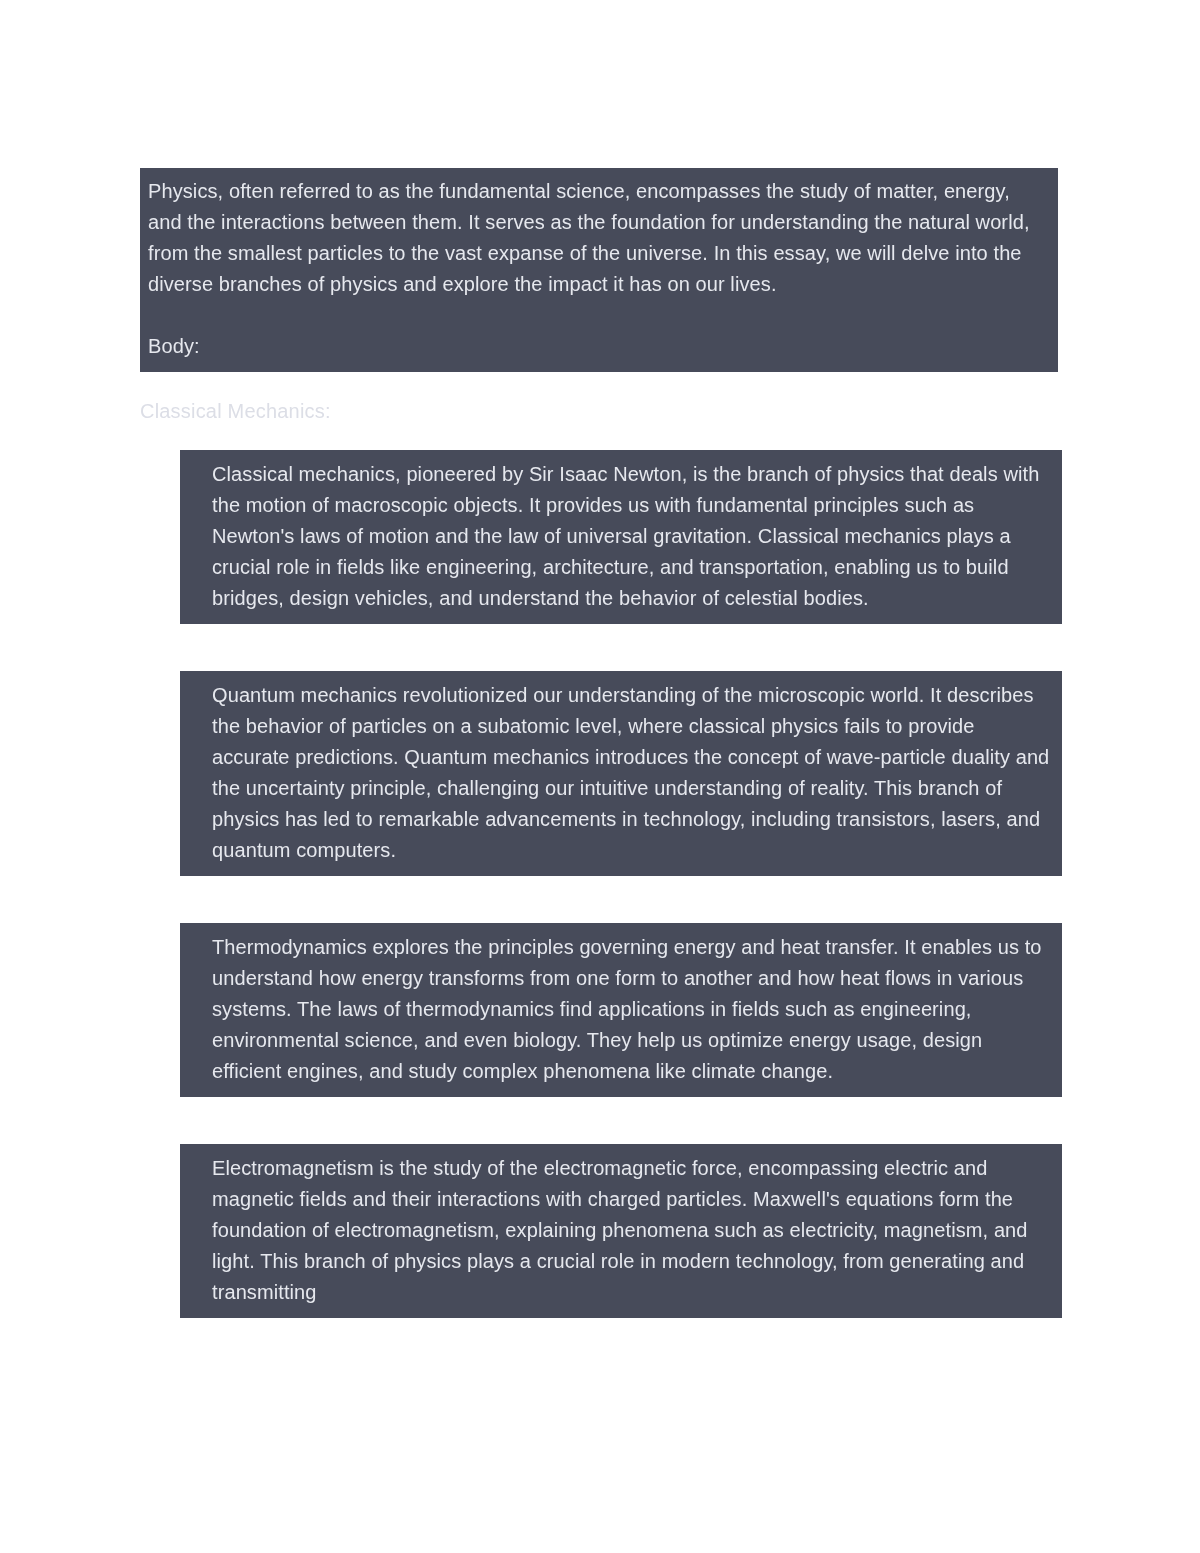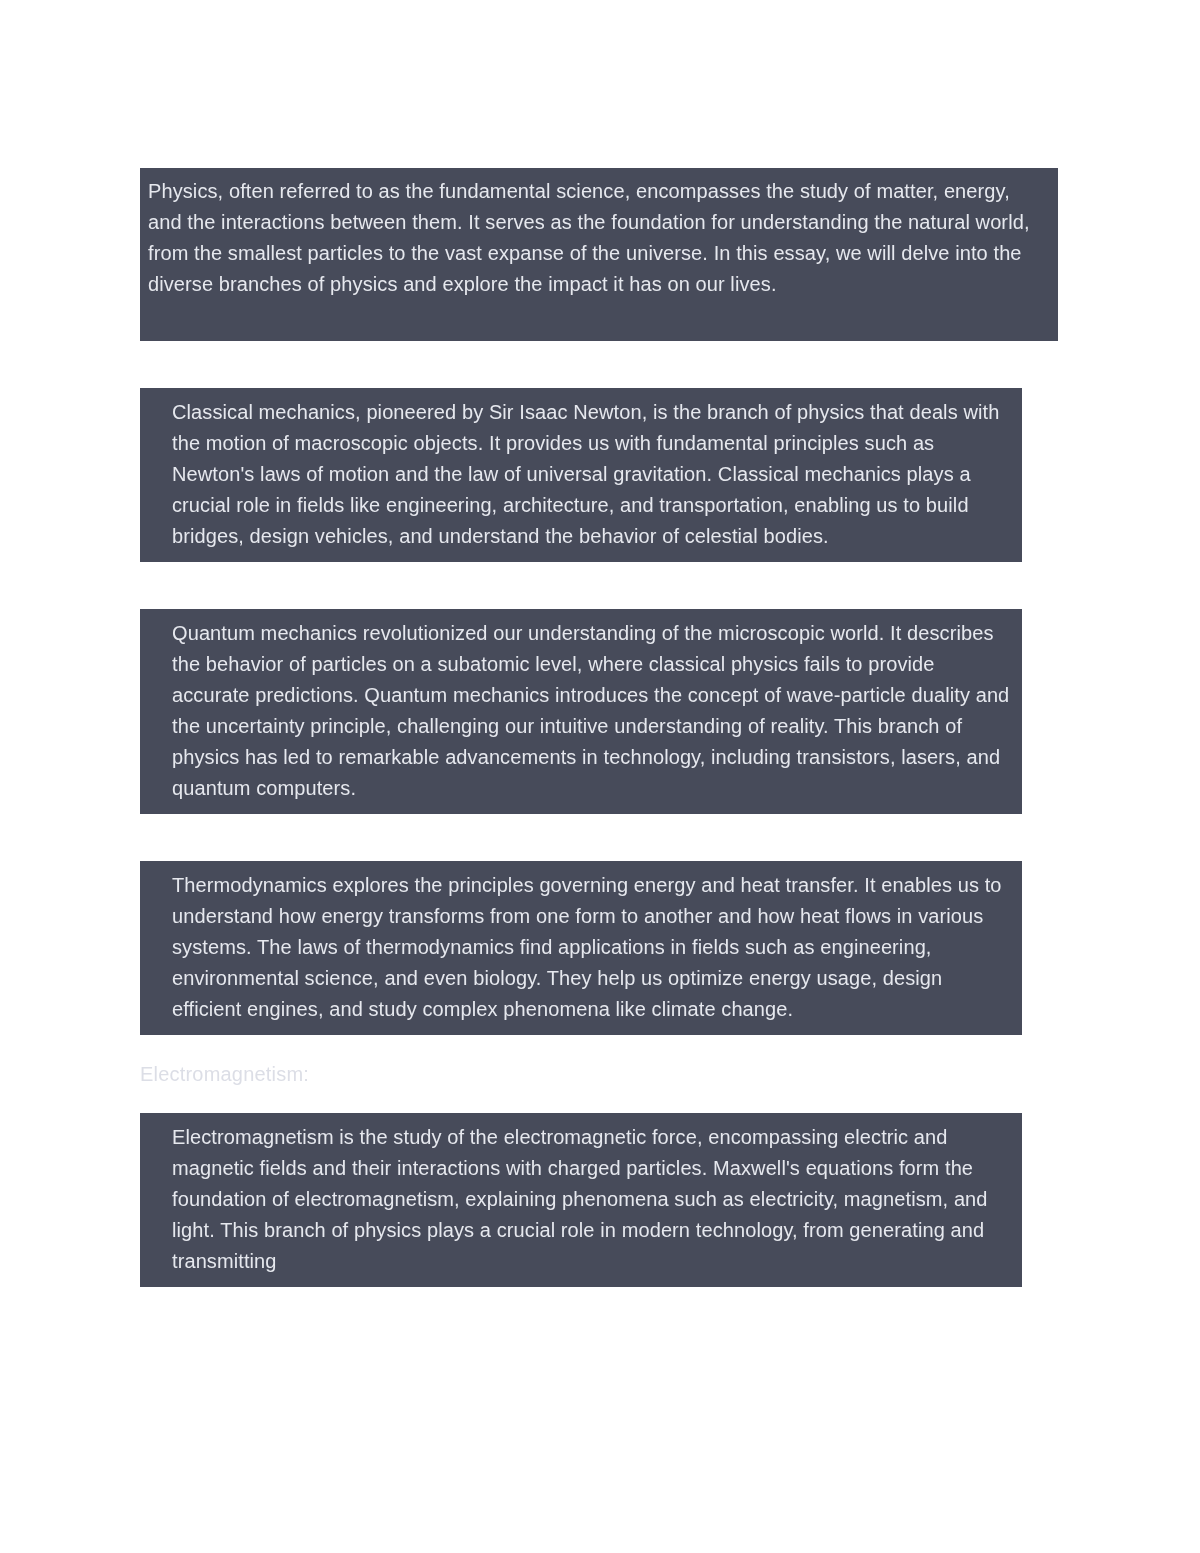--- a/index.html
+++ b/index.html
@@ -35,20 +35,21 @@
     line-height: 31px;
     letter-spacing: 0.1px;
     box-sizing: border-box;
   }
   .hl-block.intro {
     width: 918px;
     padding: 8px 12px 10px 8px;
   }
   .hl-block.indented {
     width: 882px;
+    margin-left: 40px;
     padding: 9px 10px 10px 32px;
   }
   .hl-block p {
     margin: 0;
   }
   .hl-block p.spacer {
     height: 31px;
   }
   
   .section-heading {
@@ -64,41 +65,42 @@
 </style>
 </head>
 <body>
 
 <div class="page">
   <div class="doc-body">
 
     <div class="hl-block intro">
       <p>Physics, often referred to as the fundamental science, encompasses the study of matter, energy, and the interactions between them. It serves as the foundation for understanding the natural world, from the smallest particles to the vast expanse of the universe. In this essay, we will delve into the diverse branches of physics and explore the impact it has on our lives.</p>
       <p class="spacer"></p>
+      <p>Body:</p>
     </div>
 
     <div class="gap-before-heading"></div>
+    <p class="section-heading">Classical Mechanics:</p>
     <div class="gap-after-heading"></div>
     <div class="hl-block indented">
       <p>Classical mechanics, pioneered by Sir Isaac Newton, is the branch of physics that deals with the motion of macroscopic objects. It provides us with fundamental principles such as Newton's laws of motion and the law of universal gravitation. Classical mechanics plays a crucial role in fields like engineering, architecture, and transportation, enabling us to build bridges, design vehicles, and understand the behavior of celestial bodies.</p>
     </div>
 
     <div class="gap-before-heading"></div>
     <div class="gap-after-heading"></div>
     <div class="hl-block indented">
       <p>Quantum mechanics revolutionized our understanding of the microscopic world. It describes the behavior of particles on a subatomic level, where classical physics fails to provide accurate predictions. Quantum mechanics introduces the concept of wave-particle duality and the uncertainty principle, challenging our intuitive understanding of reality. This branch of physics has led to remarkable advancements in technology, including transistors, lasers, and quantum computers.</p>
     </div>
 
     <div class="gap-before-heading"></div>
     <div class="gap-after-heading"></div>
     <div class="hl-block indented">
       <p>Thermodynamics explores the principles governing energy and heat transfer. It enables us to understand how energy transforms from one form to another and how heat flows in various systems. The laws of thermodynamics find applications in fields such as engineering, environmental science, and even biology. They help us optimize energy usage, design efficient engines, and study complex phenomena like climate change.</p>
     </div>
 
     <div class="gap-before-heading"></div>
-    <p class="section-heading">Electromagnetism:</p>
     <div class="gap-after-heading"></div>
     <div class="hl-block indented">
       <p>Electromagnetism is the study of the electromagnetic force, encompassing electric and magnetic fields and their interactions with charged particles. Maxwell's equations form the foundation of electromagnetism, explaining phenomena such as electricity, magnetism, and light. This branch of physics plays a crucial role in modern technology, from generating and transmitting</p>
     </div>
 
   </div>
 </div>
 
 </body></html>

